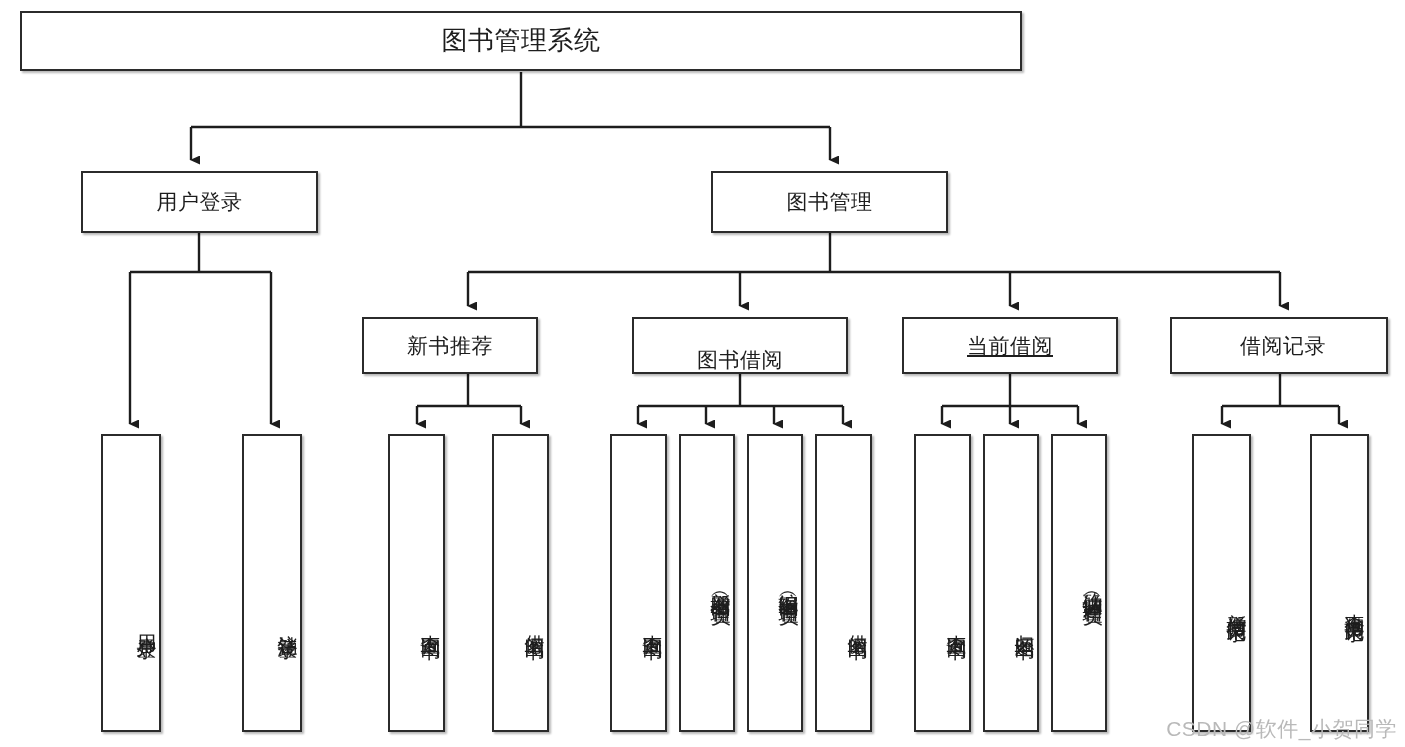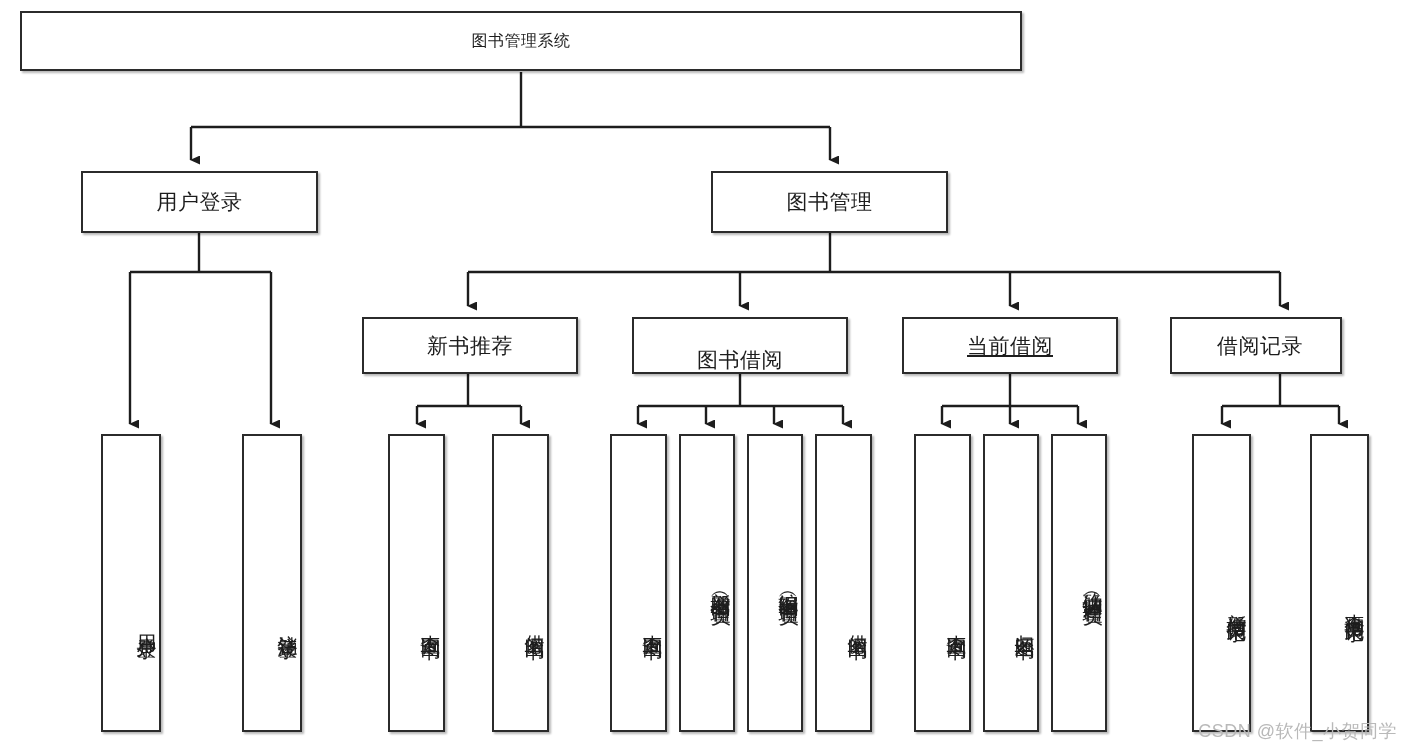--- a/index.html
+++ b/index.html
@@ -48,26 +48,26 @@
     font-size: 20px;
     line-height: 1.25;
     align-items: flex-start;
     justify-content: center;
     padding-top: 8px;
     letter-spacing: 2px;
   }
   .node.vert.tall {
     padding-top: 5px;
   }
-  #root-node { font-size: 16px; }
+  #root-node { font-size: 26px; }
   #watermark {
     position: absolute;
     right: 8px;
     bottom: 4px;
-    font-size: 18px;
+    font-size: 21px;
     color: #b9b9b9;
     letter-spacing: 0.5px;
     white-space: nowrap;
   }
 </style>
 </head>
 <body>
 
 <div id="canvas">
 
@@ -125,30 +125,30 @@
     <span>图书管理系统</span>
   </div>
 
   <div class="node horiz" style="left:81px; top:171px; width:237px; height:62px;">
     <span>用户登录</span>
   </div>
   <div class="node horiz" style="left:711px; top:171px; width:237px; height:62px;">
     <span>图书管理</span>
   </div>
 
-  <div class="node horiz" style="left:362px; top:317px; width:216px; height:57px;">
+  <div class="node horiz" style="left:362px; top:317px; width:176px; height:57px;">
     <span>新书推荐</span>
   </div>
   <div class="node horiz" style="left:632px; top:317px; width:216px; height:57px;align-items:flex-end;">
     <span>图书借阅</span>
   </div>
   <div class="node horiz" style="left:902px; top:317px; width:216px; height:57px;text-decoration:underline;">
     <span>当前借阅</span>
   </div>
-  <div class="node horiz" style="left:1170px; top:317px; width:172px; height:57px;padding-left:8px;">
+  <div class="node horiz" style="left:1170px; top:317px; width:218px; height:57px;padding-left:8px;">
     <span>借阅记录</span>
   </div>
 
   <div class="node vert" style="left:101px; top:434px; width:60px; height:298px; padding-top:80px;">
     <span>用户登录</span>
   </div>
   <div class="node vert" style="left:242px; top:434px; width:60px; height:298px; padding-top:80px;">
     <span>注销登录</span>
   </div>
 

